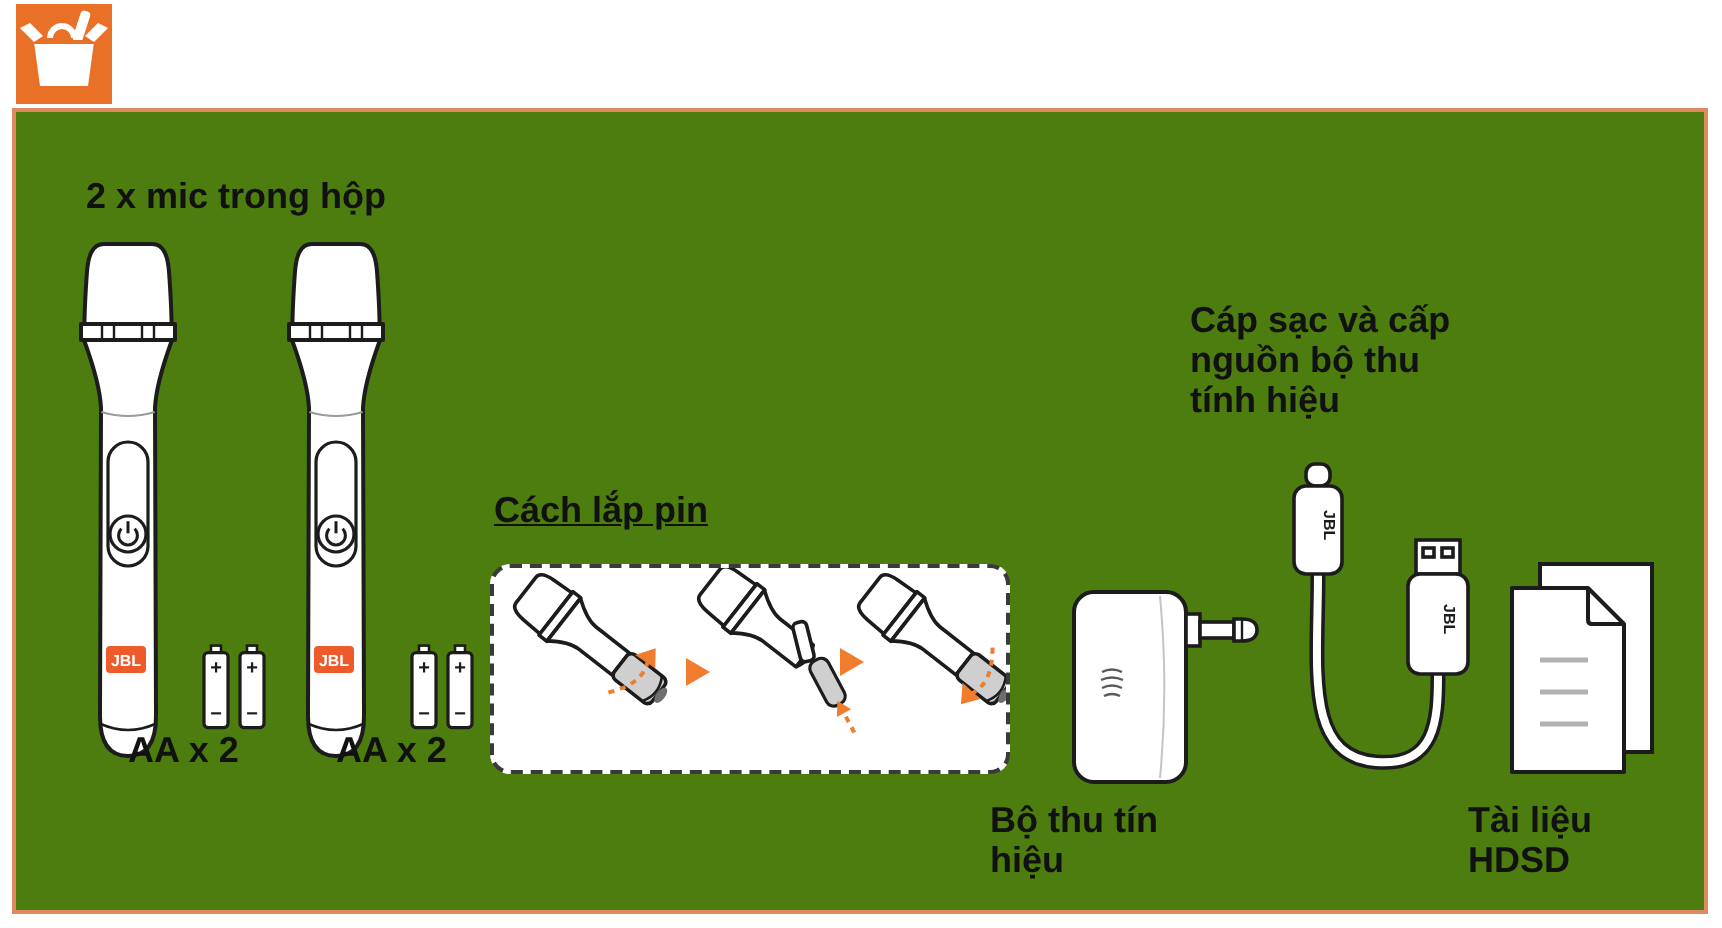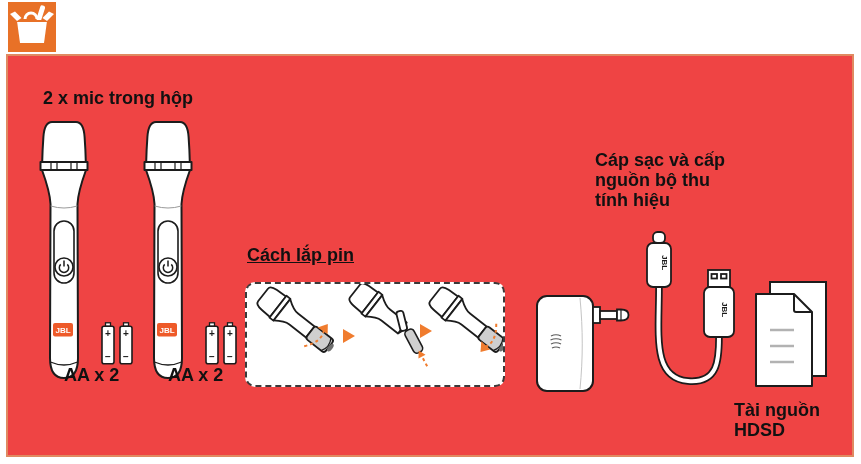--- a/index.html
+++ b/index.html
@@ -2,21 +2,21 @@
 <html><head>
 <meta charset="utf-8">
 <style>
   * { margin:0; padding:0; box-sizing:border-box; }
   html,body { width:861px; height:464px; background:#fff; overflow:hidden;
     font-family:"Liberation Sans", sans-serif; color:#111; }
   .abs { position:absolute; }
   .page { position:relative; width:861px; height:464px; }
   .unbox-icon { left:8px; top:2px; width:48px; height:50px; background:#e87127; }
   .panel { left:6px; top:54px; width:848px; height:403px;
-    border:2px solid #e08a61; background:#ef4444; }
+    border:2px solid #e08a61; background:#4d7c0f; }
   .hd { font-size:18px; font-weight:bold; line-height:20px; white-space:pre-line; }
   .ctr { }
   .dashed-box { border:2px dashed #3a3a3a; border-radius:10px; background:#fff; }
   svg text { font-family:"Liberation Sans", sans-serif; }
 </style>
 </head>
 <body>
 
 <div class="page">
 
@@ -156,20 +156,22 @@
       <rect x="2" y="6" width="56" height="95" rx="10" fill="#fff" stroke="#1c1c1c" stroke-width="2"></rect>
       <path d="M45,8 C48,40 48,68 45,99" stroke="#c4c4c4" stroke-width="1" fill="none"></path>
       <path d="M16,46 q5,-2.5 10,0 M15.5,50 q5.5,-2.5 11,0 M16,54 q5,-2.5 10,0 M17,58 q4,-2 8,0" stroke="#5a5a5a" stroke-width="1.2" fill="none"></path>
       <g stroke="#1c1c1c" stroke-width="1.8" fill="#fff">
         <rect x="58" y="17" width="7" height="16"></rect>
         <rect x="65" y="21" width="17" height="8"></rect>
         <path d="M82,19.5 h4 c5,0 7.5,2.2 7.5,5.5 c0,3.3 -2.5,5.5 -7.5,5.5 h-4 z"></path>
         <path d="M86,19.5 V30.5" stroke-width="1.2"></path>
       </g>
     </svg>
+    <div class="abs hd ctr" style="left:487px; top:344px; width:150px;">Bộ thu tín
+hiệu</div>
 
     <div class="abs hd ctr" style="left:587px; top:94px; width:185px;">Cáp sạc và cấp
 nguồn bộ thu
 tính hiệu</div>
 
     <svg class="abs" style="left:632px; top:174px;" width="100" height="162" viewBox="0 0 100 162">
       <path d="M19,57 C19,105 12,148 48,151 C78,153.5 79,130 79,107" stroke="#1c1c1c" stroke-width="7.5" fill="none" stroke-linecap="round"></path>
       <path d="M19,57 C19,105 12,148 48,151 C78,153.5 79,130 79,107" stroke="#fff" stroke-width="4" fill="none" stroke-linecap="round"></path>
       <g stroke="#1c1c1c" stroke-width="1.8" fill="#fff">
         <rect x="13" y="2" width="12" height="11" rx="4.5"></rect>
@@ -184,17 +186,17 @@
       </g>
       <text transform="translate(82,72) rotate(90)" font-size="8" font-weight="bold" fill="#1c1c1c">JBL</text>
     </svg>
 
     <svg class="abs" style="left:742px; top:224px;" width="82" height="108" viewBox="0 0 82 108">
       <rect x="20" y="2" width="56" height="94" fill="#fff" stroke="#1c1c1c" stroke-width="2"></rect>
       <path d="M6,14 H44 L62,32 V106 H6 Z" fill="#fff" stroke="#1c1c1c" stroke-width="2" stroke-linejoin="round"></path>
       <path d="M44,14 V30 Q44,32 46,32 H62" fill="none" stroke="#1c1c1c" stroke-width="2"></path>
       <path d="M20,50 H44 M20,66 H44 M20,82 H44" stroke="#b2b2b2" stroke-width="2.5"></path>
     </svg>
-    <div class="abs hd ctr" style="left:726px; top:344px; width:100px;">Tài nguồn
+    <div class="abs hd ctr" style="left:726px; top:344px; width:100px;">Tài liệu
 HDSD</div>
 
   </div>
 </div>
 
 </body></html>

